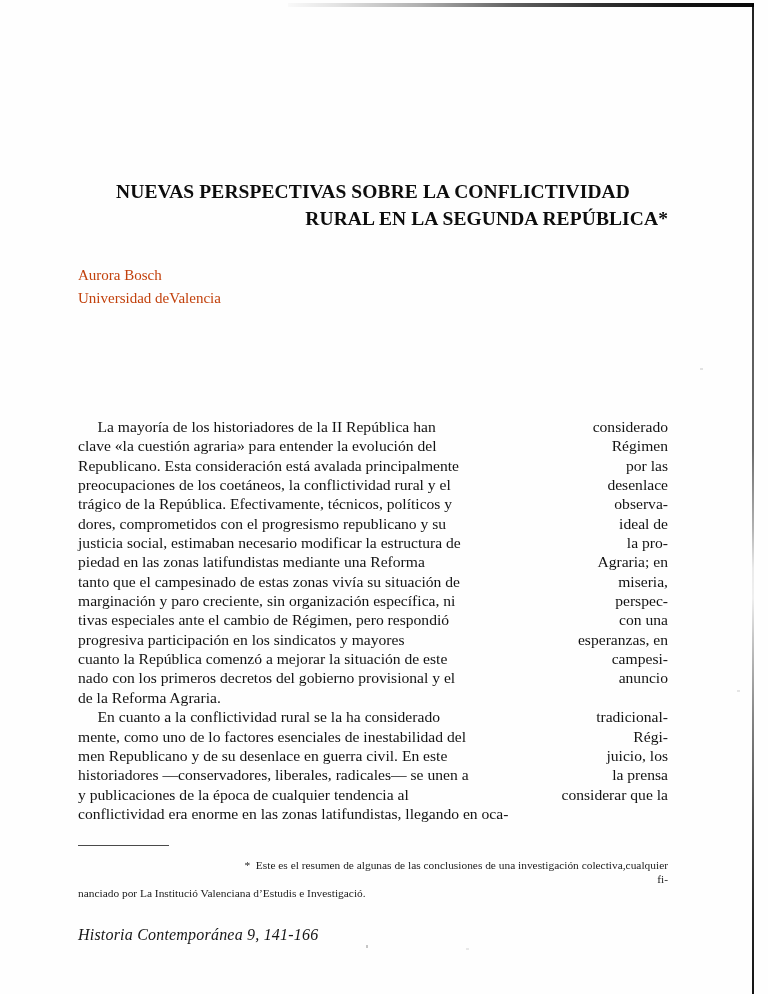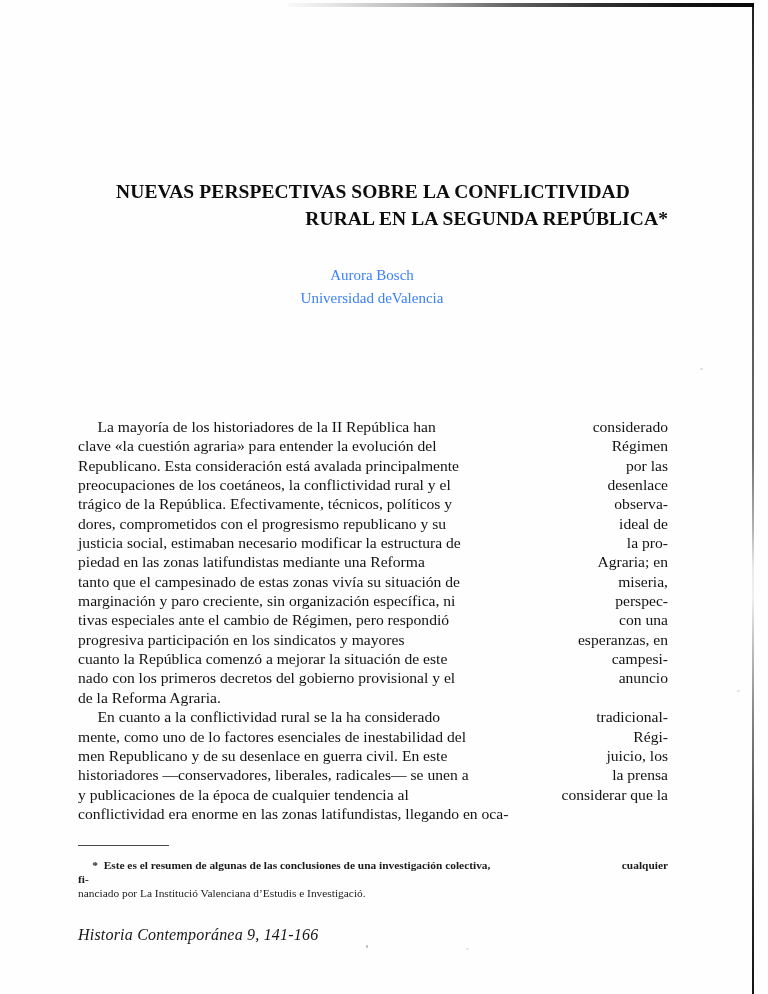--- a/index.html
+++ b/index.html
@@ -80,24 +80,24 @@
     color: #0d0d0d;
   }
   .title-line.l1 { text-align: center; }
 
   
   .author-block {
     position: absolute;
     left: 78px;
     top: 264px;
     width: 588px;
-    text-align: center;
+    text-align: left;
     font-size: 15px;
     line-height: 23px;
-    color: #3b82f6;
+    color: #c2410c;
   }
 
   
   .body-block {
     position: absolute;
     left: 78px;
     top: 417px;
     width: 590px;
   }
   .para {
@@ -133,21 +133,21 @@
     position: absolute;
     left: 78px;
     top: 858px;
     width: 590px;
     font-size: 11.4px;
     line-height: 14.2px;
     text-align: justify;
     color: #1a1a1a;
   }
   .footnote .fn-line { display: block; white-space: pre; }
-  .footnote .fn-line.just { display: flex; justify-content: space-between; font-weight: bold; }
+  .footnote .fn-line.just { display: flex; justify-content: flex-end; }
   .footnote .fn-line.just > span { white-space: pre; }
 
   
   .citation {
     position: absolute;
     left: 78px;
     top: 926px;
     font-style: italic;
     font-size: 16px;
     letter-spacing: 0.2px;

